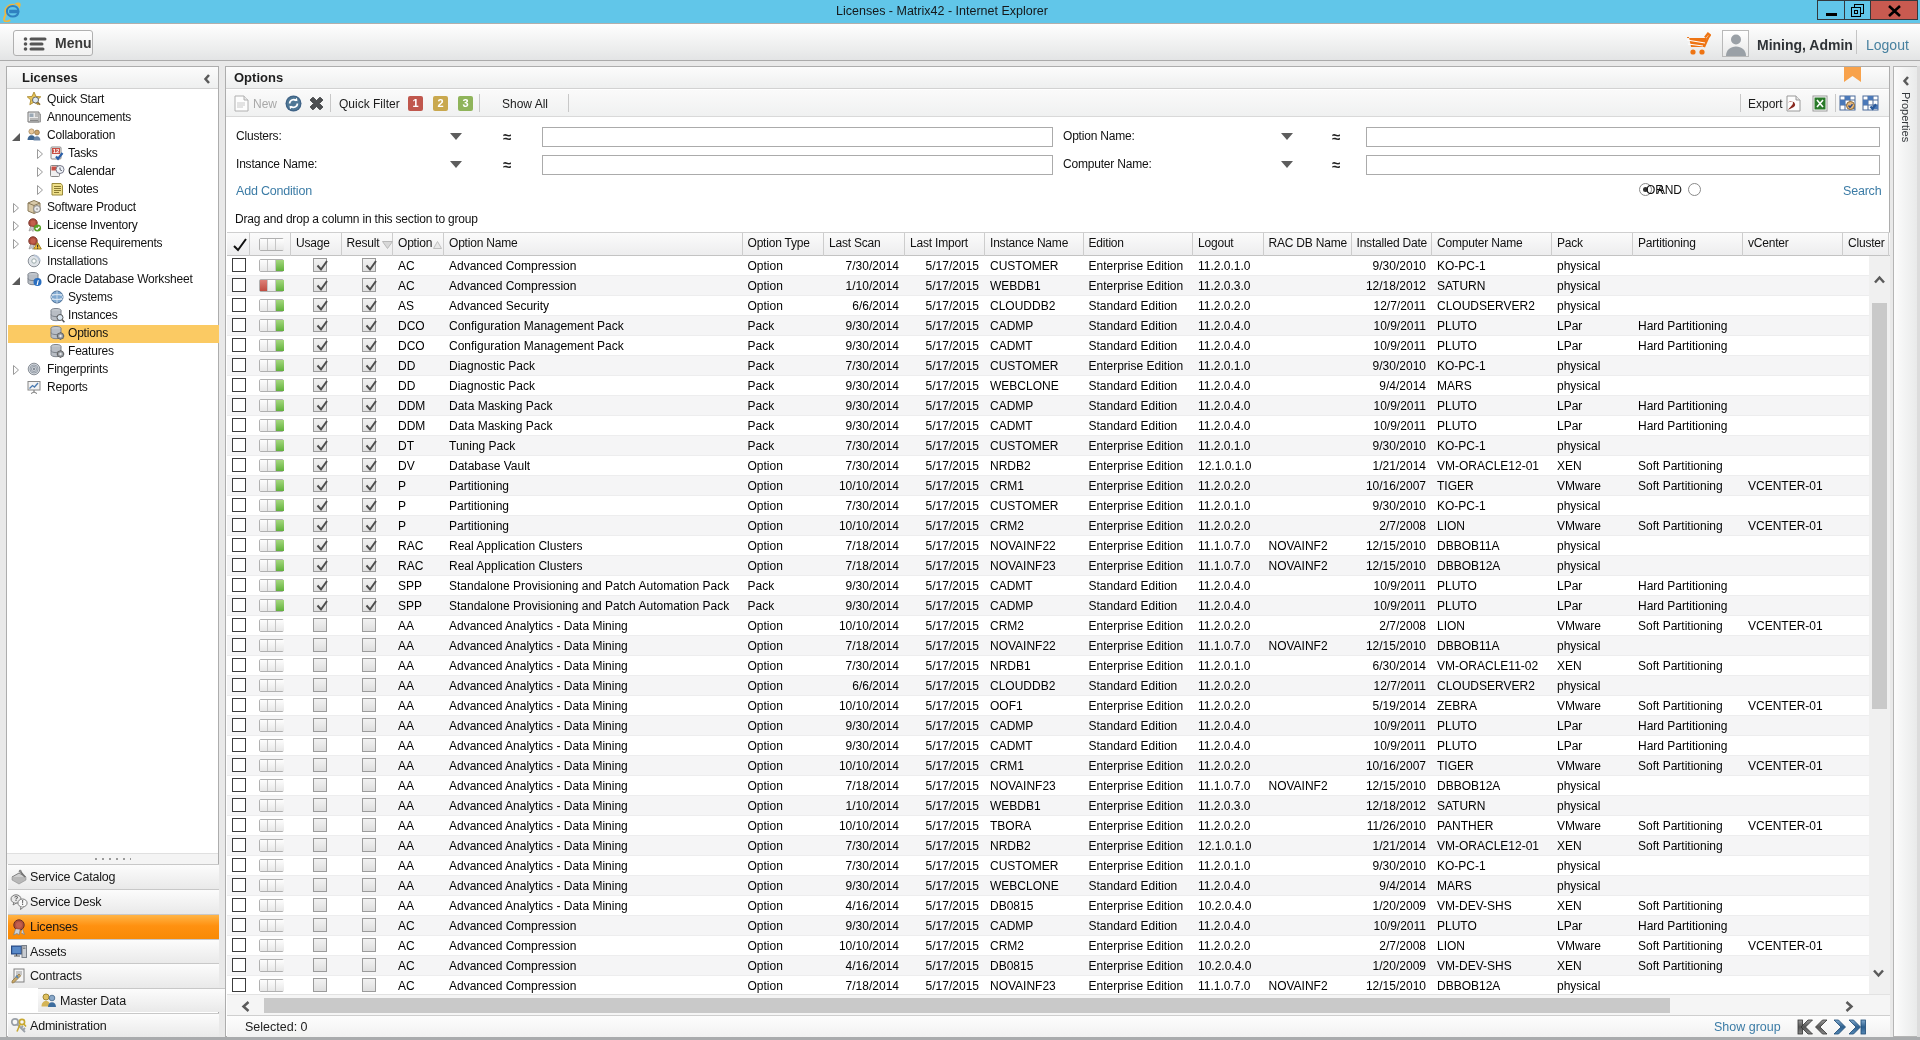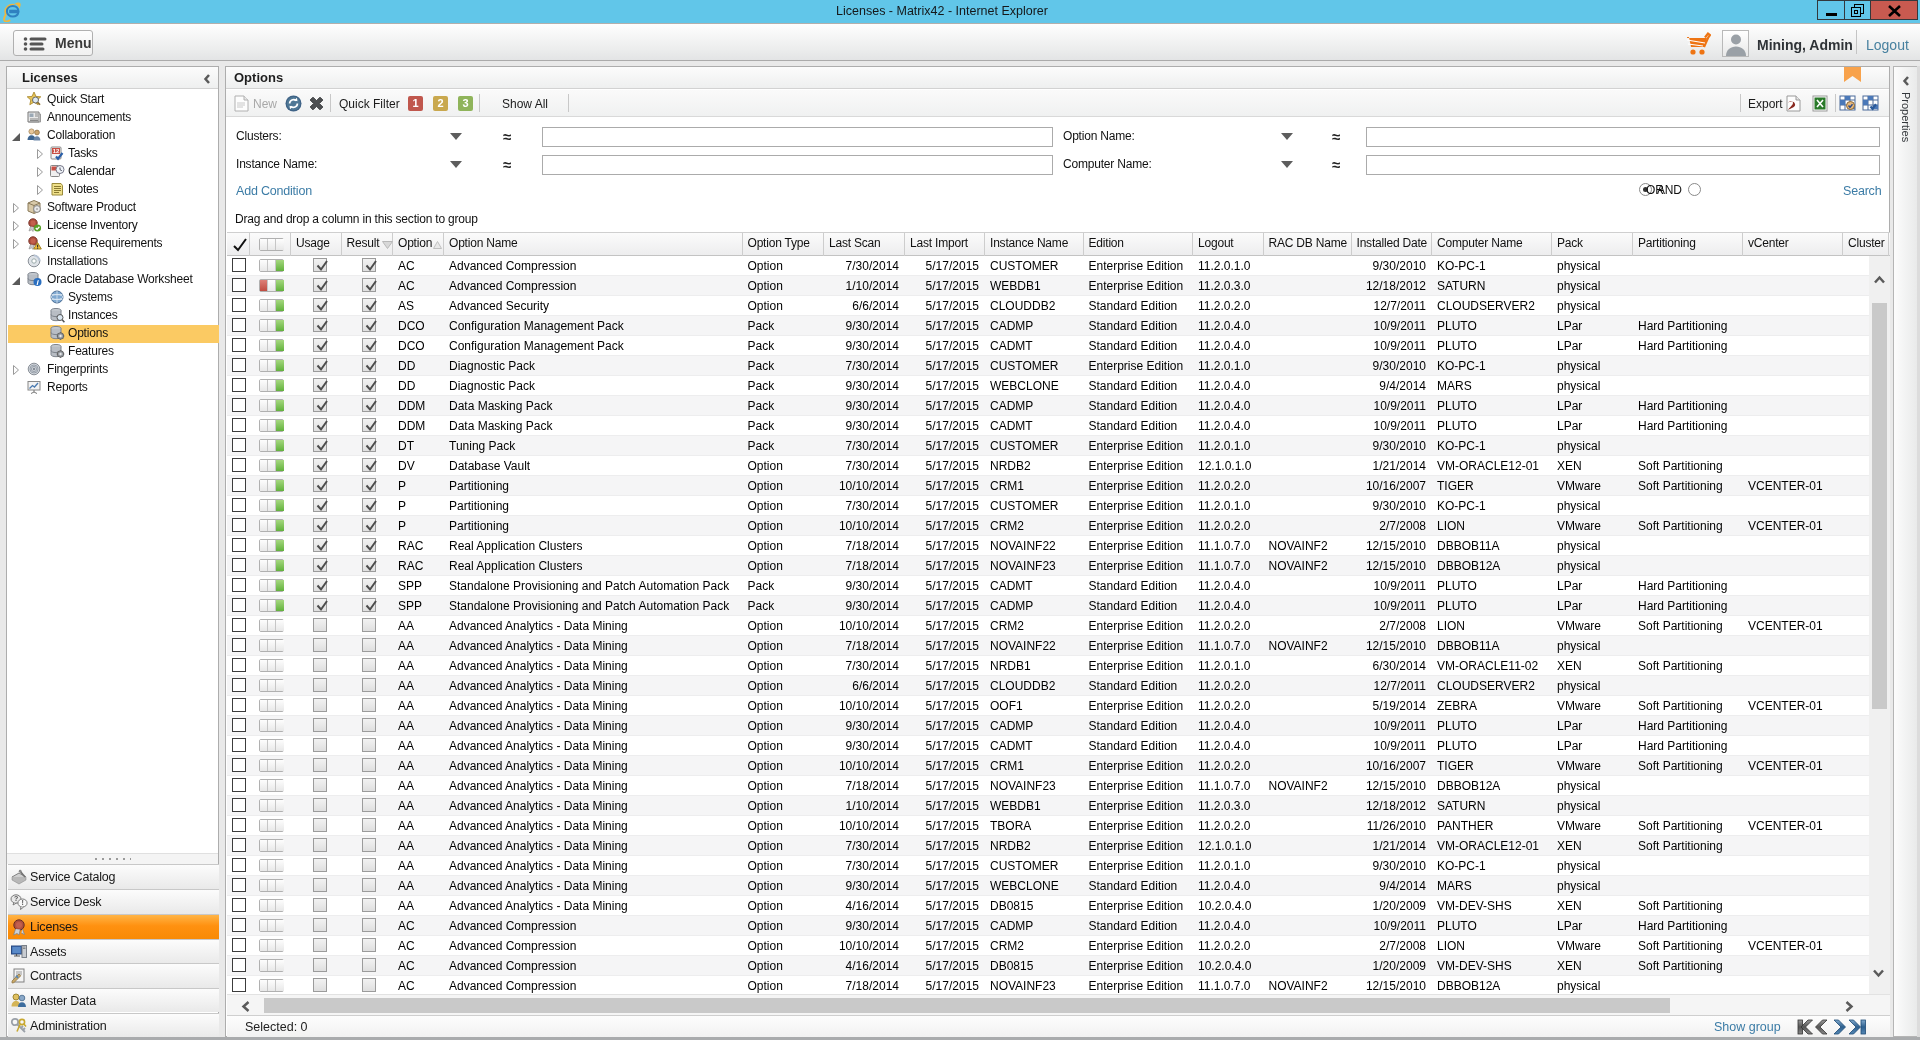--- a/index.html
+++ b/index.html
@@ -356,21 +356,21 @@
     </div>
     <div class="stackrow" style="top:896px;height:25px;">
       <svg class="sicon" viewBox="0 0 18 18">
         <rect x="4" y="2" width="10" height="13" fill="#f4f4f4" stroke="#808080"></rect>
         <path d="M6 5h6M6 7h6M6 9h4" stroke="#999"></path>
         <path d="M2 14l7-7 1.8 1.8-7 7L2 16z" fill="#c8a868" stroke="#8a703f" stroke-width=".7"></path>
         <rect x="5.8" y="8.2" width="2" height="3" fill="#5a87b0" transform="rotate(-45 7 9.5)"></rect>
       </svg>
       <span class="txt">Contracts</span>
     </div>
-    <div class="stackrow" style="top:921px;height:24px;">
+    <div class="stackrow" style="top:921px;height:24px;margin-left:30px;">
       <svg class="sicon" viewBox="0 0 18 18">
         <circle cx="6" cy="5" r="3" fill="#e0c060" stroke="#a08830"></circle>
         <path d="M1.5 14.5c0-3.4 2-5.4 4.5-5.4s4.5 2 4.5 5.4z" fill="#d4b456"></path>
         <circle cx="12" cy="6" r="2.8" fill="#8aa8c8" stroke="#5a7a9a"></circle>
         <path d="M8 15c0-3 1.8-4.8 4-4.8s4 1.8 4 4.8z" fill="#3d6d9e"></path>
       </svg>
       <span class="txt">Master Data</span>
     </div>
     <div class="stackrow" style="top:946px;height:25px;">
       <svg class="sicon" viewBox="0 0 18 18">

